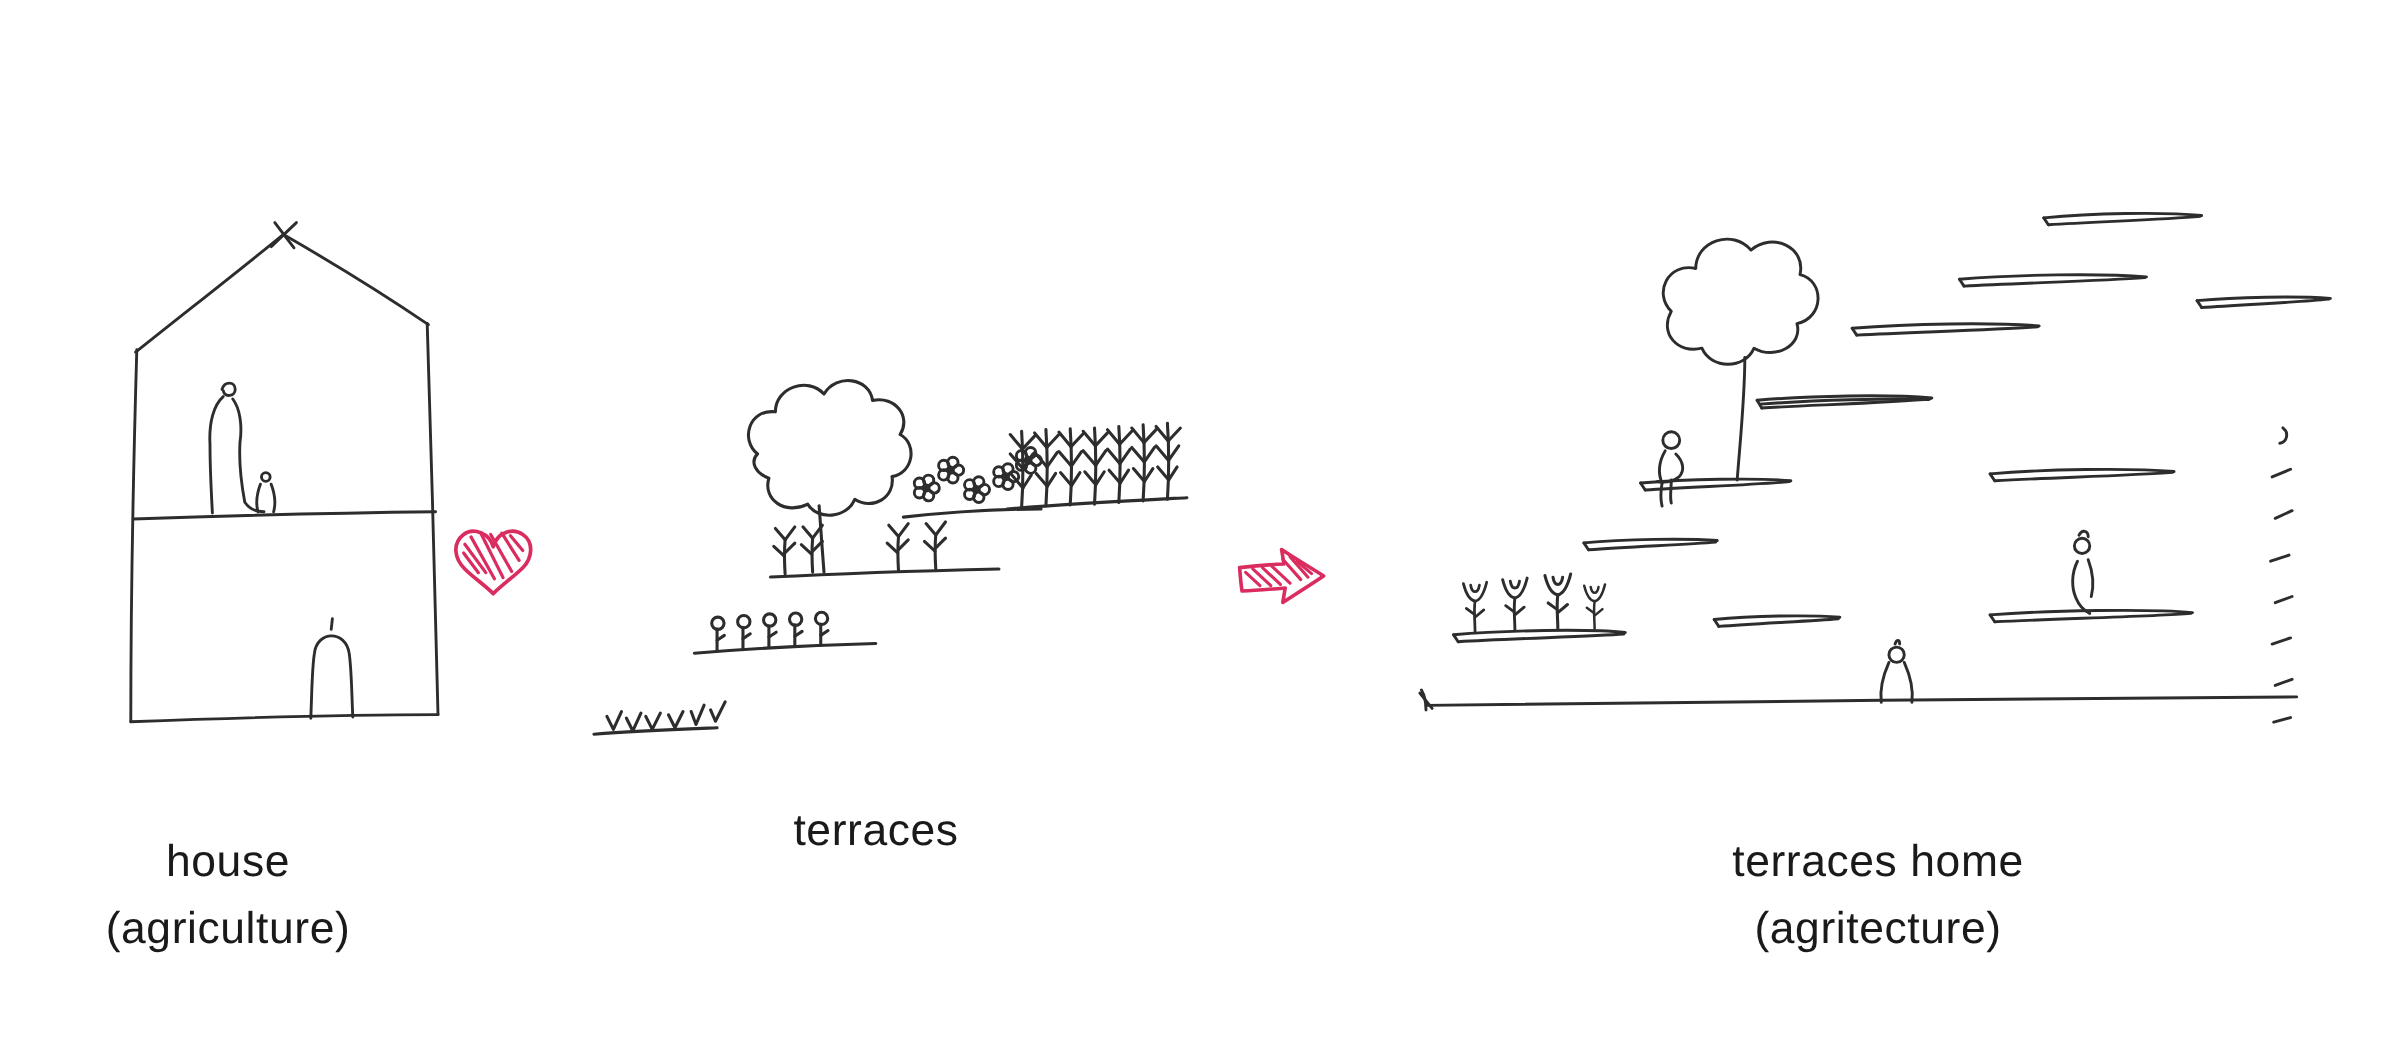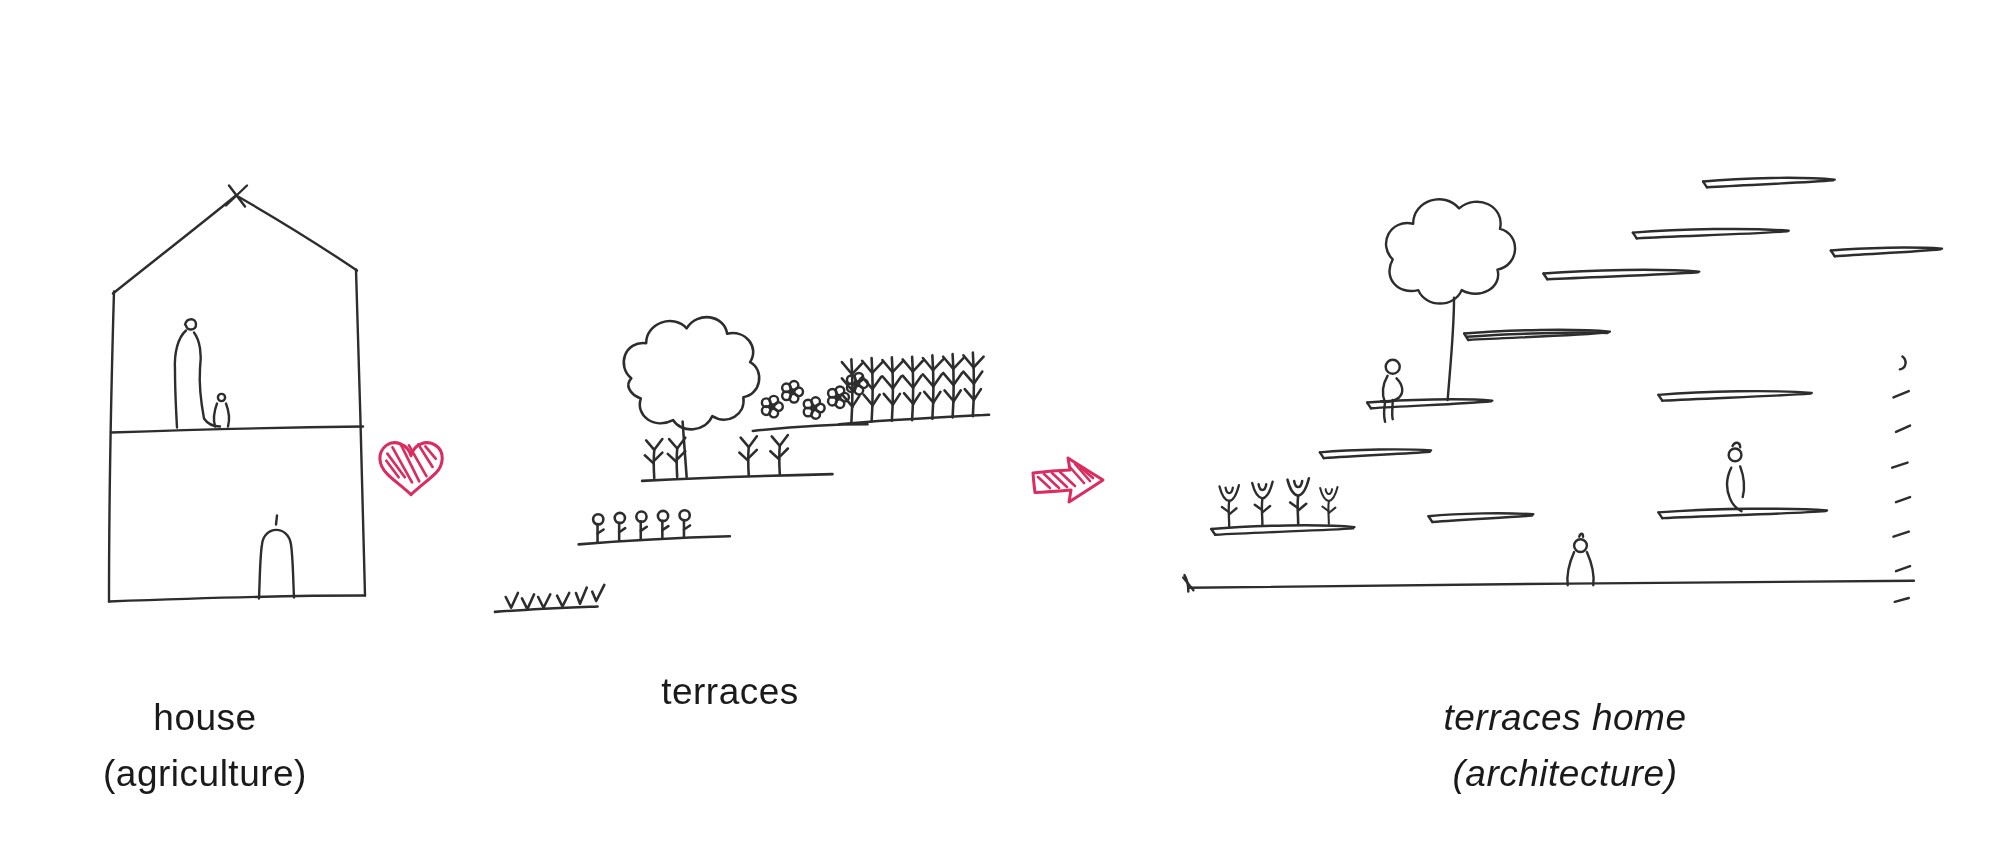--- a/index.html
+++ b/index.html
@@ -272,27 +272,27 @@
         <path d="M566,219 L577,214"></path>
         <path d="M563,247 L575,243"></path>
         <path d="M566,274 L577,270"></path>
         <path d="M564,301 L576,297"></path>
         <path d="M566,328 L577,324"></path>
         <path d="M565,352 L576,349"></path>
       </g>
     </svg>
   </div>
 
-  <div class="caption" style="left:45px;top:690px;width:320px;">
+  <div class="caption" style="left:30px;top:690px;width:320px;">
     <div>house</div>
     <div class="sub">(agriculture)</div>
   </div>
 
   <div class="caption" style="left:570px;top:664px;width:320px;">
     <div>terraces</div>
   </div>
 
-  <div class="caption" style="left:1360px;top:690px;width:410px;font-style:italic;">
+  <div class="caption" style="left:1360px;top:690px;width:410px;">
     <div>terraces home</div>
-    <div class="sub">(architecture)</div>
+    <div class="sub">(agritecture)</div>
   </div>
 
 </div>
 
 </body></html>

